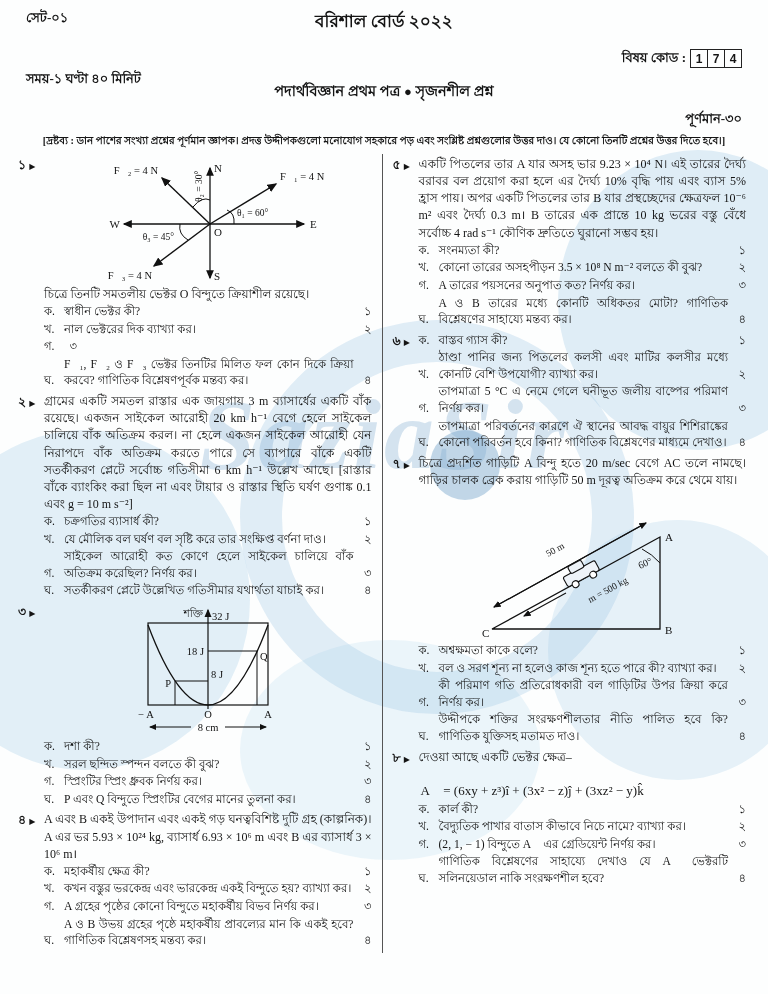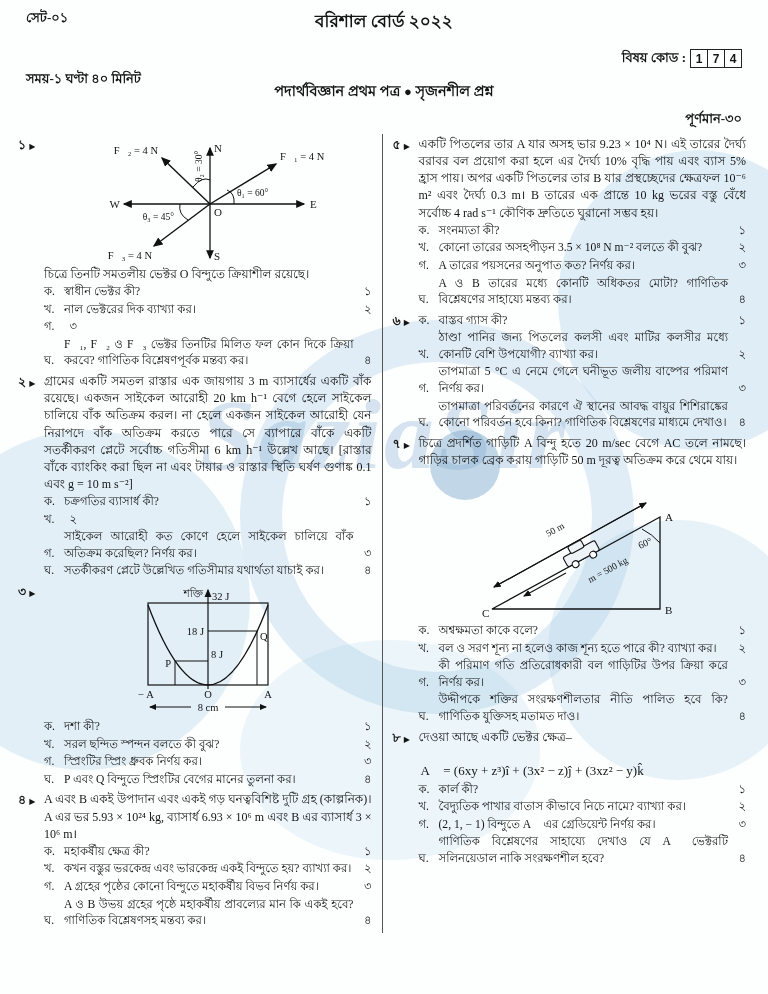--- a/index.html
+++ b/index.html
@@ -86,20 +86,21 @@
       </div>
       <div class="h-row">
         <div class="h-left">সময়-১ ঘণ্টা ৪০ মিনিট</div>
         <div class="h-center subject-line">
           <span>পদার্থবিজ্ঞান প্রথম পত্র</span>
           <span class="bullet">●</span>
           <span>সৃজনশীল প্রশ্ন</span>
         </div>
         <div class="h-right">পূর্ণমান-৩০</div>
       </div>
+      <div class="note">[দ্রষ্টব্য : ডান পাশের সংখ্যা প্রশ্নের পূর্ণমান জ্ঞাপক। প্রদত্ত উদ্দীপকগুলো মনোযোগ সহকারে পড় এবং সংশ্লিষ্ট প্রশ্নগুলোর উত্তর দাও। যে কোনো তিনটি প্রশ্নের উত্তর দিতে হবে।]</div>
     </header>
 
     <div class="cols">
 
       <div class="col left">
 
         <section class="question">
           <div class="qnum">
             <span>১</span>
             <span class="qmarker">▶</span>
@@ -165,20 +166,21 @@
           </div>
           <div class="qbody">
             <p class="stem">গ্রামের একটি সমতল রাস্তার এক জায়গায় 3 m ব্যাসার্ধের একটি বাঁক রয়েছে। একজন সাইকেল আরোহী 20 km h⁻¹ বেগে হেলে সাইকেল চালিয়ে বাঁক অতিক্রম করল। না হেলে একজন সাইকেল আরোহী যেন নিরাপদে বাঁক অতিক্রম করতে পারে সে ব্যাপারে বাঁকে একটি সতর্কীকরণ প্লেটে সর্বোচ্চ গতিসীমা 6 km h⁻¹ উল্লেখ আছে। [রাস্তার বাঁকে ব্যাংকিং করা ছিল না এবং টায়ার ও রাস্তার স্থিতি ঘর্ষণ গুণাঙ্ক 0.1 এবং g = 10 m s⁻²]</p>
             <div class="sub">
                 <span class="slabel">ক.</span>
                 <span class="stext">চক্রগতির ব্যাসার্ধ কী?</span>
                 <span class="smark">১</span>
               </div>
             <div class="sub">
                 <span class="slabel">খ.</span>
+                <span class="stext">যে মৌলিক বল ঘর্ষণ বল সৃষ্টি করে তার সংক্ষিপ্ত বর্ণনা দাও।</span>
                 <span class="smark">২</span>
               </div>
             <div class="sub">
                 <span class="slabel">গ.</span>
                 <span class="stext">সাইকেল আরোহী কত কোণে হেলে সাইকেল চালিয়ে বাঁক অতিক্রম করেছিল? নির্ণয় কর।</span>
                 <span class="smark">৩</span>
               </div>
             <div class="sub">
                 <span class="slabel">ঘ.</span>
                 <span class="stext">সতর্কীকরণ প্লেটে উল্লেখিত গতিসীমার যথার্থতা যাচাই কর।</span>

